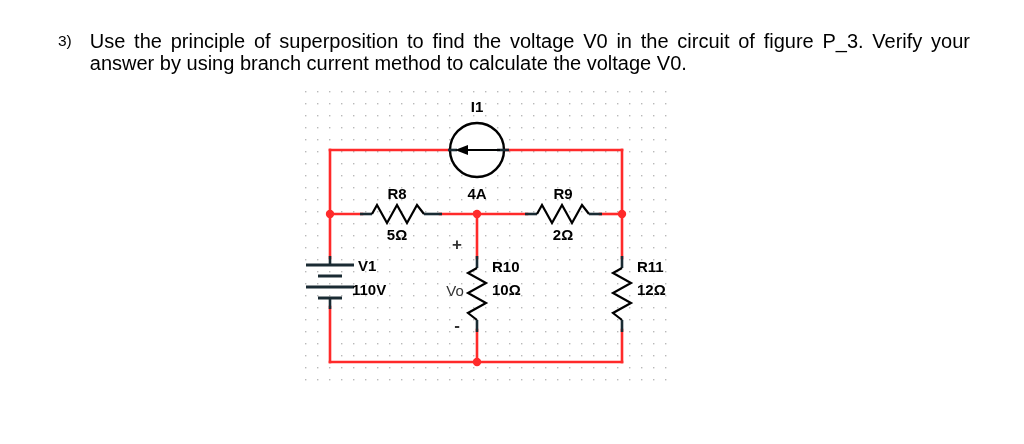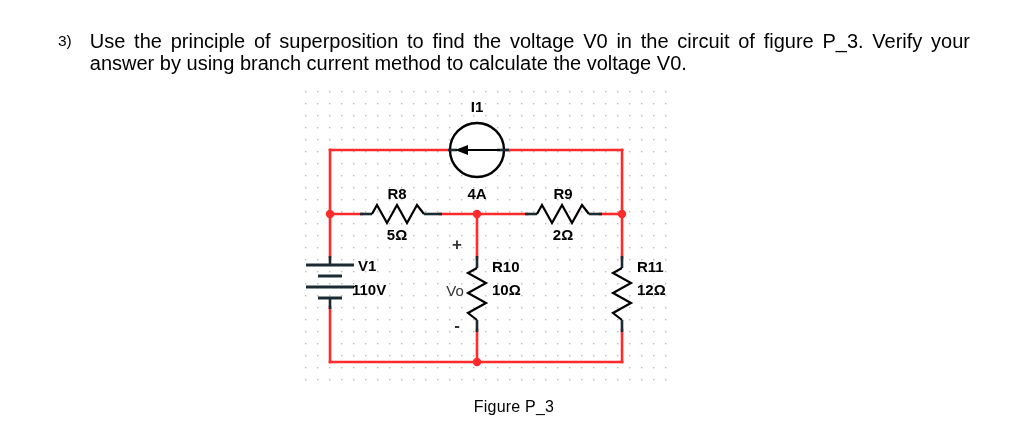--- a/index.html
+++ b/index.html
@@ -190,16 +190,13 @@
     </g>
     <text class="lbl-bold" x="637" y="272">R11</text>
     <text class="lbl-bold" x="637" y="295">12Ω</text>
 
     <text class="sign" x="457" y="250" text-anchor="middle">+</text>
     <text class="lbl-plain" x="455" y="296" text-anchor="middle">Vo</text>
     <text class="sign" x="457" y="331" text-anchor="middle">-</text>
 
   </svg>
 
-  <div class="caption">
-    <span>Figure P_3</span>
-  </div>
 </div>
 
 </body></html>

